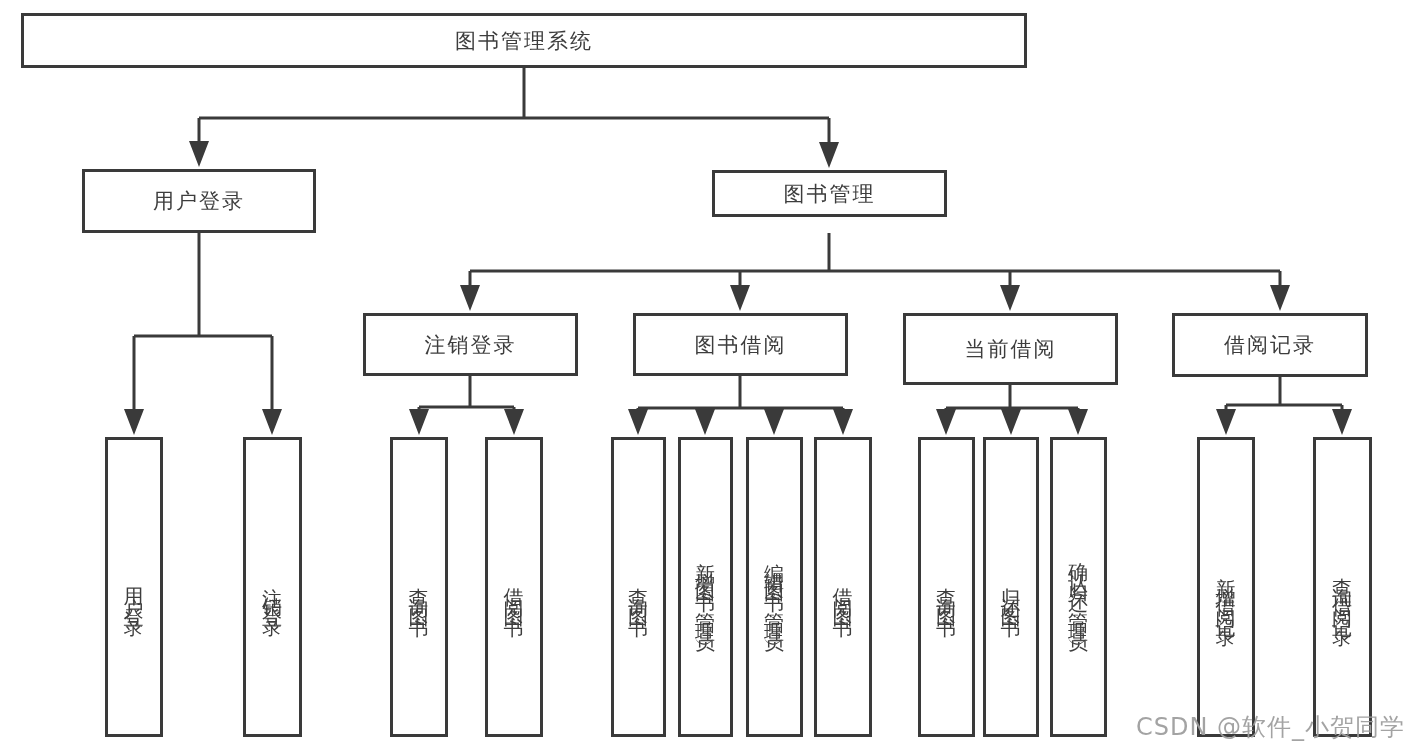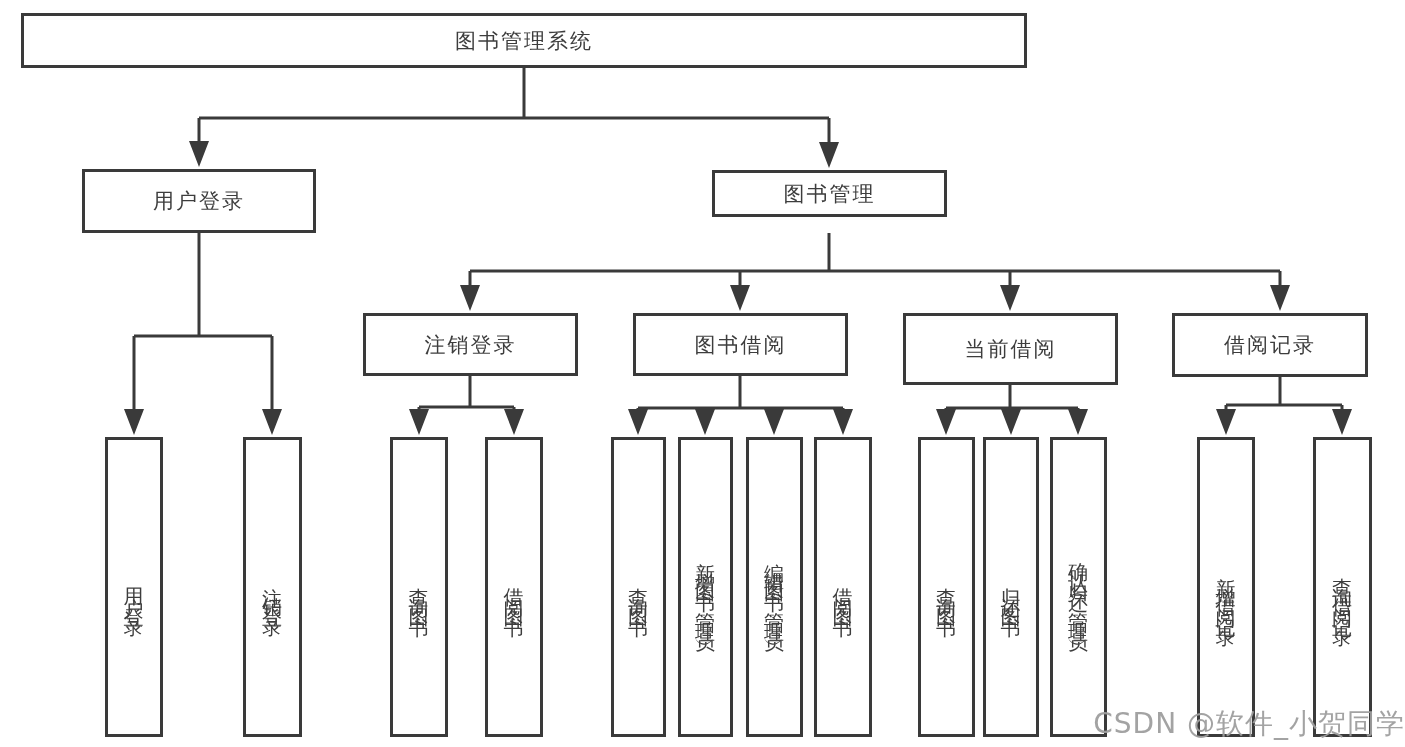--- a/index.html
+++ b/index.html
@@ -30,21 +30,21 @@
     text-orientation: mixed;
     font-size: 20px;
     line-height: 1;
     letter-spacing: 10px;
     padding-top: 10px;
   }
   .watermark {
     position: absolute;
     right: 20px;
     bottom: 4px;
-    font-size: 28px;
+    font-size: 24px;
     color: rgba(158,158,158,0.95);
     letter-spacing: 1px;
     z-index: 5;
     white-space: nowrap;
     margin-top: 24px;
   }
 </style>
 </head>
 <body>
 

